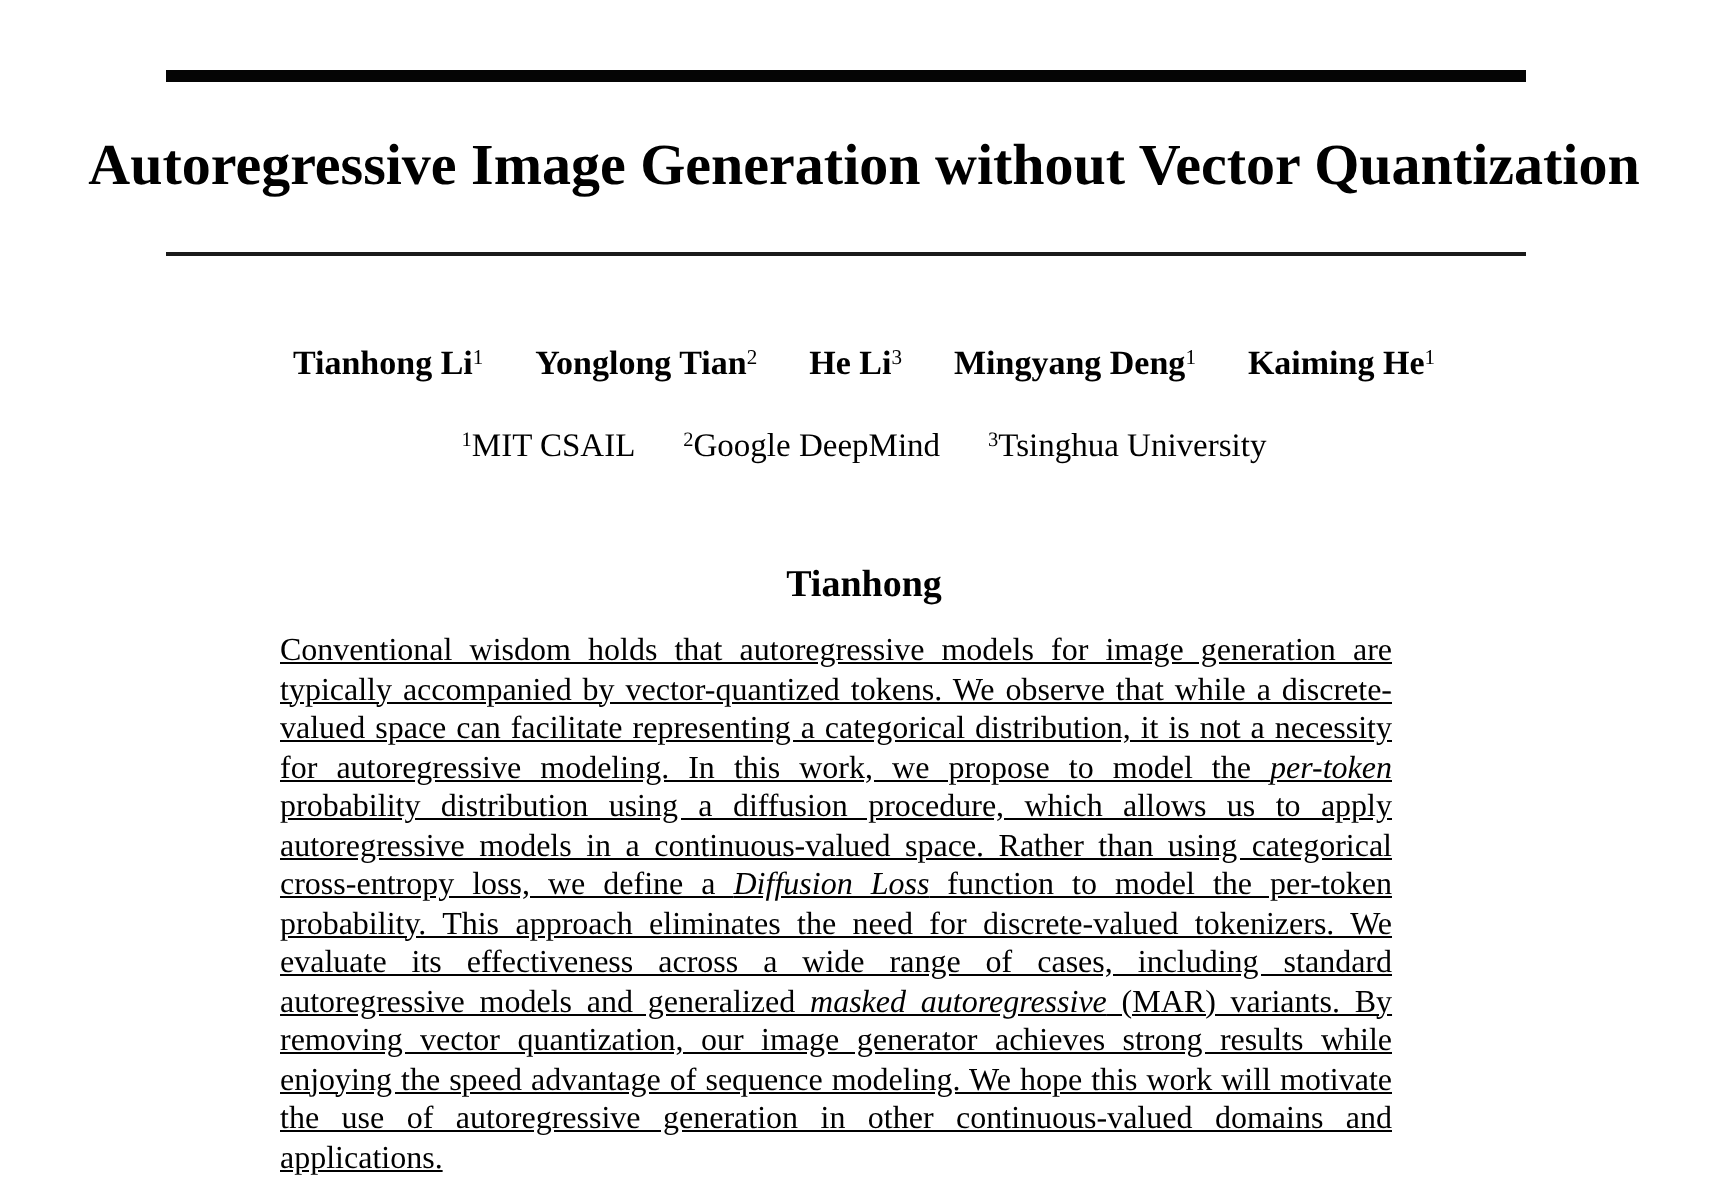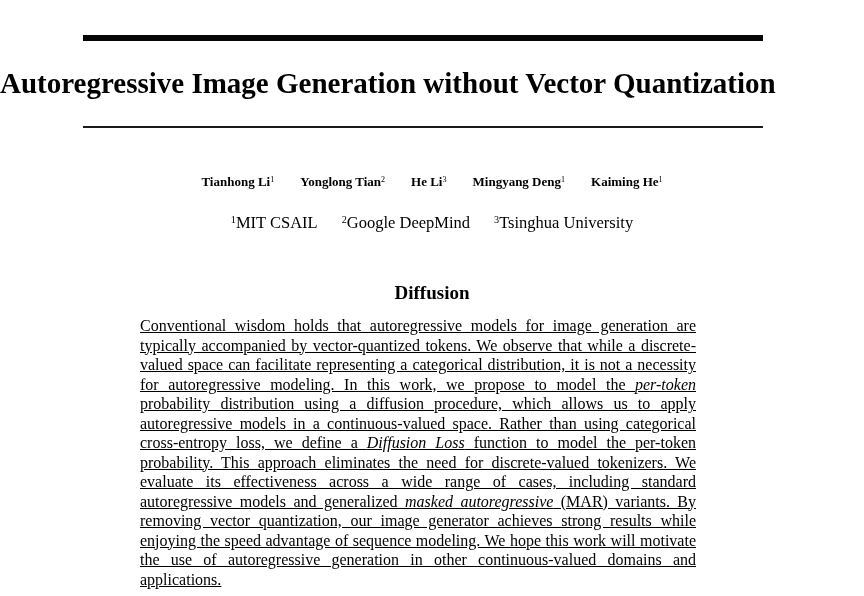--- a/index.html
+++ b/index.html
@@ -21,36 +21,37 @@
   }
   .rule-thick {
     margin: 35px 0 0 83px;
     width: 680px;
     height: 6px;
     background: #050505;
   }
   .title {
     margin: 22px 0 0 0;
     padding: 0;
+    text-align: center;
     font-size: 29px;
     font-weight: bold;
     line-height: 40px;
     white-space: nowrap;
     letter-spacing: 0px;
   }
   .rule-thin {
     margin: 23px 0 0 83px;
     width: 680px;
     height: 2px;
     background: #1a1a1a;
   }
   .authors {
     margin-top: 43px;
     text-align: center;
-    font-size: 13px;
+    font-size: 17px;
     font-weight: bold;
     line-height: 22px;
     white-space: nowrap;
   }
   .author {
     margin: 0 13px;
   }
   .affils {
     margin-top: 19px;
     text-align: center;
@@ -93,15 +94,15 @@
 </style>
 </head>
 <body>
 
 <div class="page">
   <div class="rule-thick"></div>
   <h1 class="title">Autoregressive Image Generation without Vector Quantization</h1>
   <div class="rule-thin"></div>
   <div class="authors"><span class="author">Tianhong Li<sup>1</sup></span><span class="author">Yonglong Tian<sup>2</sup></span><span class="author">He Li<sup>3</sup></span><span class="author">Mingyang Deng<sup>1</sup></span><span class="author">Kaiming He<sup>1</sup></span></div>
   <div class="affils"><span class="affil"><sup>1</sup>MIT CSAIL</span><span class="affil"><sup>2</sup>Google DeepMind</span><span class="affil"><sup>3</sup>Tsinghua University</span></div>
-  <h2 class="abstract-heading">Diffusion</h2>
+  <h2 class="abstract-heading">Tianhong</h2>
   <p class="abstract-body"><span>Conventional wisdom holds that autoregressive models for image generation are typically accompanied by vector-quantized tokens. We observe that while a discrete-valued space can facilitate representing a categorical distribution, it is not a necessity for autoregressive modeling. In this work, we propose to model the </span><i>per-token</i><span> probability distribution using a diffusion procedure, which allows us to apply autoregressive models in a continuous-valued space. Rather than using categorical cross-entropy loss, we define a </span><i>Diffusion Loss</i><span> function to model the per-token probability. This approach eliminates the need for discrete-valued tokenizers. We evaluate its effectiveness across a wide range of cases, including standard autoregressive models and generalized </span><i>masked autoregressive</i><span> (MAR) variants. By removing vector quantization, our image generator achieves strong results while enjoying the speed advantage of sequence modeling. We hope this work will motivate the use of autoregressive generation in other continuous-valued domains and applications.</span></p>
 </div>
 
 </body></html>

